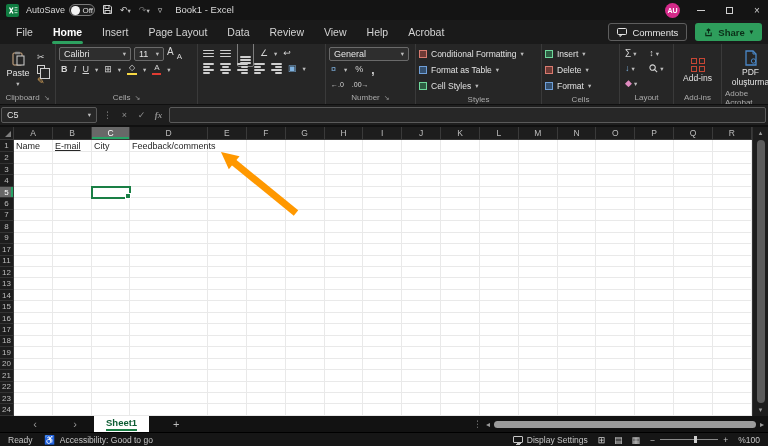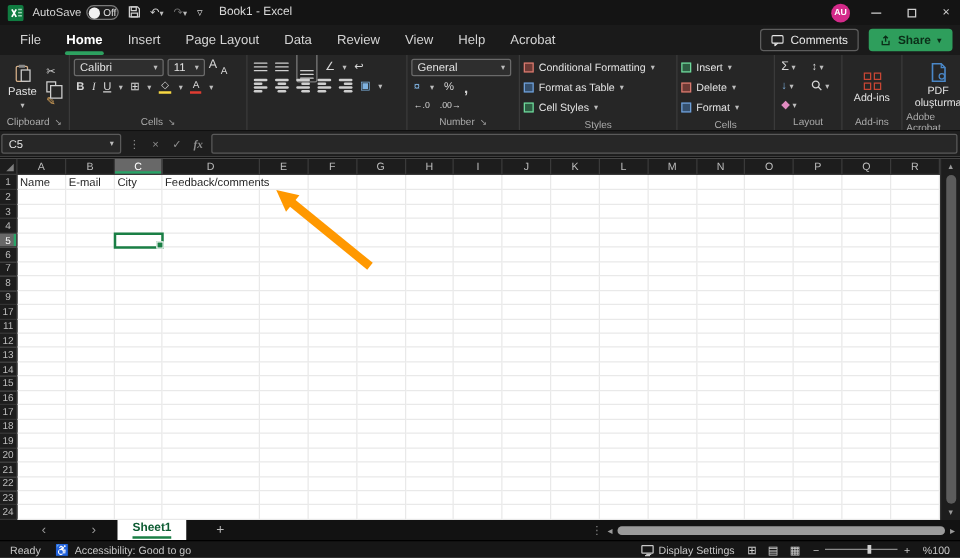--- a/index.html
+++ b/index.html
@@ -486,21 +486,21 @@
         <div class="gh" style="width: 38.85px;">N</div>
         <div class="gh" style="width: 38.85px;">O</div>
         <div class="gh" style="width: 38.85px;">P</div>
         <div class="gh" style="width: 38.85px;">Q</div>
         <div class="gh" style="width: 38.85px;">R</div>
       </div>
     <div class="gbody">
         <div class="grow">
           <div class="rh">1</div>
           <div class="gc" style="width: 39px;">Name</div>
-          <div class="gc" style="width: 39px;">E-mail</div>
+          <div class="gc" style="width: 39px; text-decoration: underline;">E-mail</div>
           <div class="gc" style="width: 38px;">City</div>
           <div class="gc" style="width: 78px;">Feedback/comments</div>
           <div class="gc" style="width: 38.85px;"></div>
           <div class="gc" style="width: 38.85px;"></div>
           <div class="gc" style="width: 38.85px;"></div>
           <div class="gc" style="width: 38.85px;"></div>
           <div class="gc" style="width: 38.85px;"></div>
           <div class="gc" style="width: 38.85px;"></div>
           <div class="gc" style="width: 38.85px;"></div>
           <div class="gc" style="width: 38.85px;"></div>

